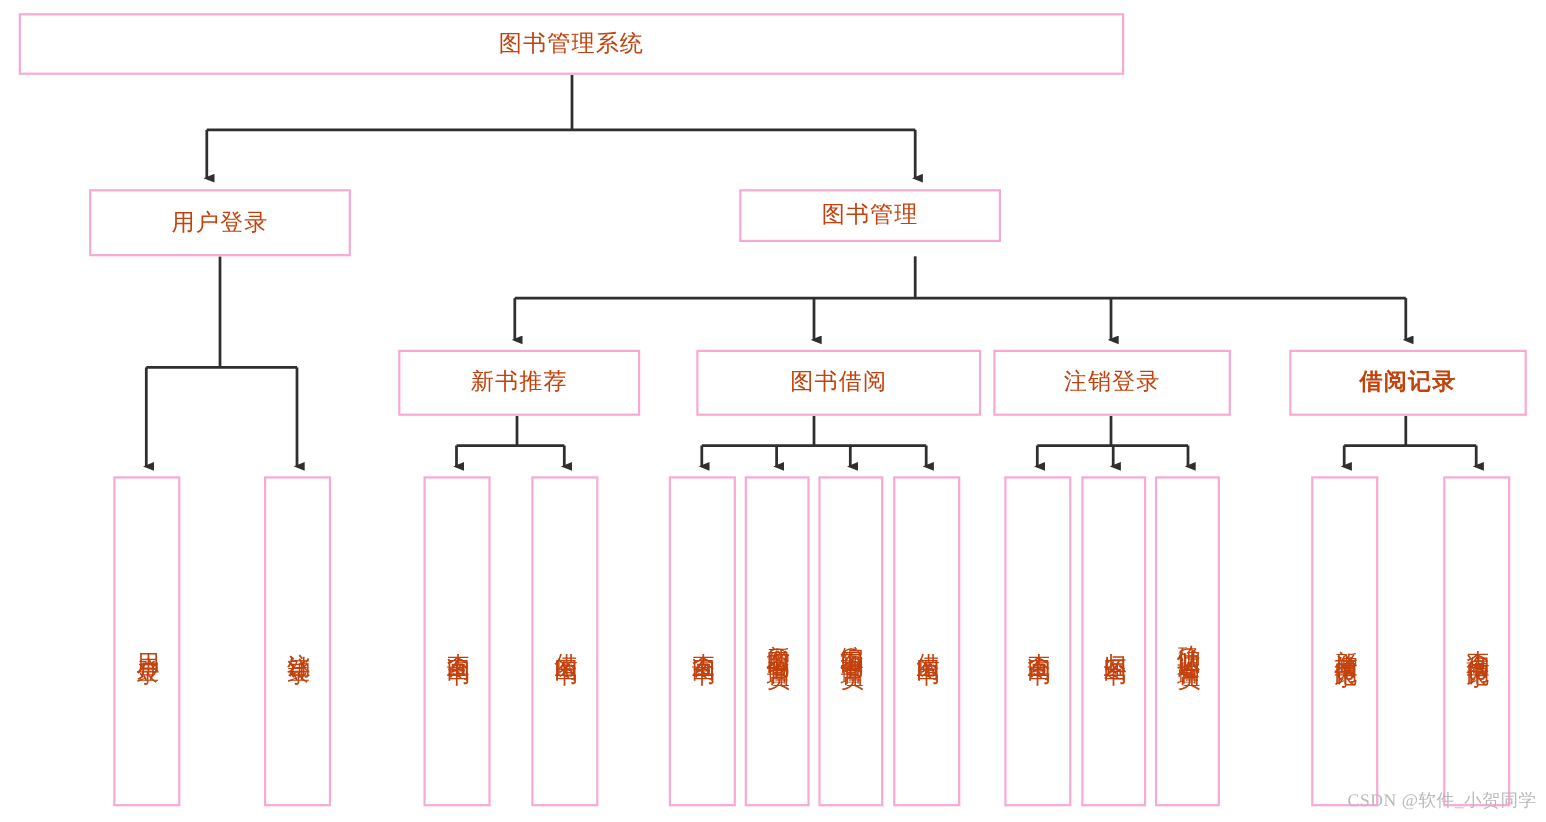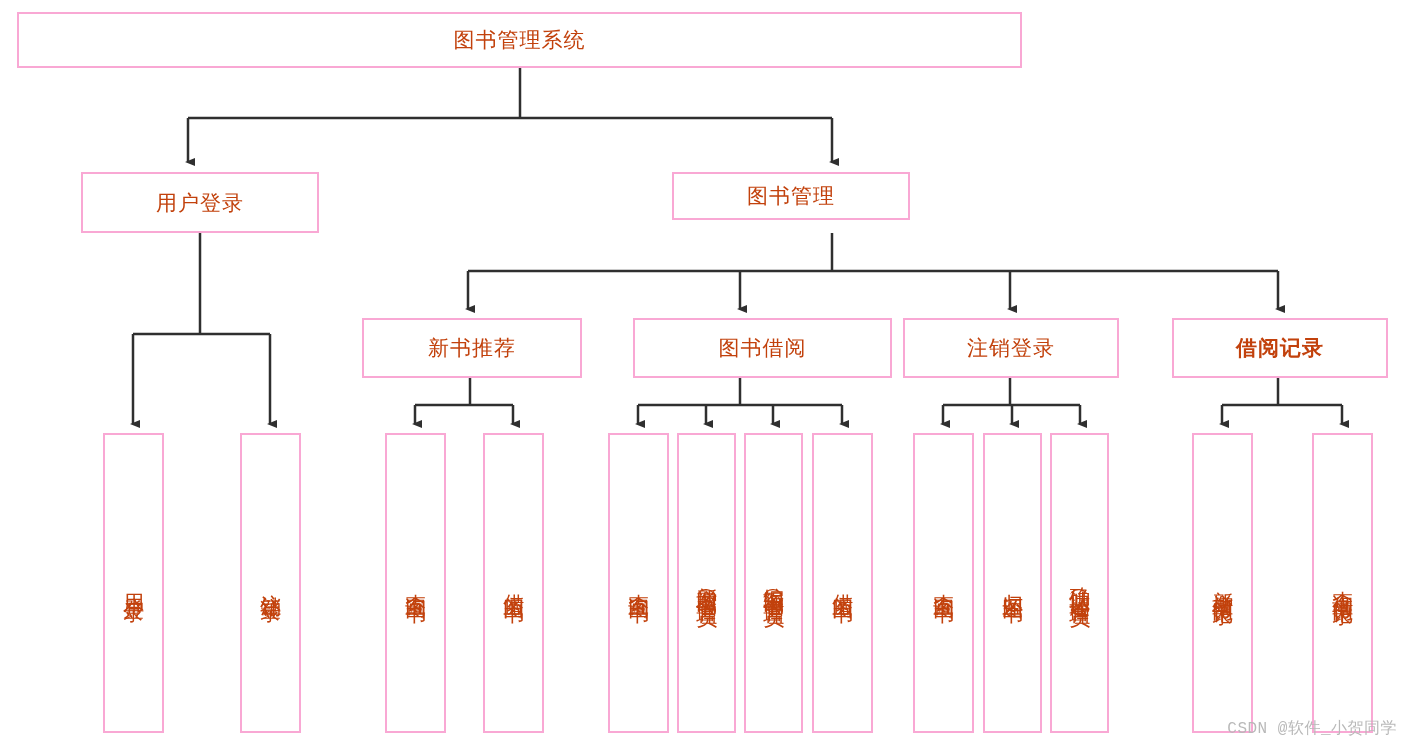--- a/index.html
+++ b/index.html
@@ -58,21 +58,21 @@
     text-align: center;
   }
   .watermark {
     position: absolute;
     right: 8px;
     bottom: 8px;
     font-size: 16px;
     color: #b9b9b9;
     letter-spacing: 0.5px;
     white-space: nowrap;
-    font-family: Liberation Mono, monospace;
+    font-family: Liberation Serif, serif;
   }
 </style>
 </head>
 <body>
 
 <div id="canvas">
 
   <svg class="lines" viewBox="0 0 1405 747">
     <defs>
       <marker id="arrow" markerWidth="10" markerHeight="10" refX="4" refY="7" orient="auto" markerUnits="userSpaceOnUse">

